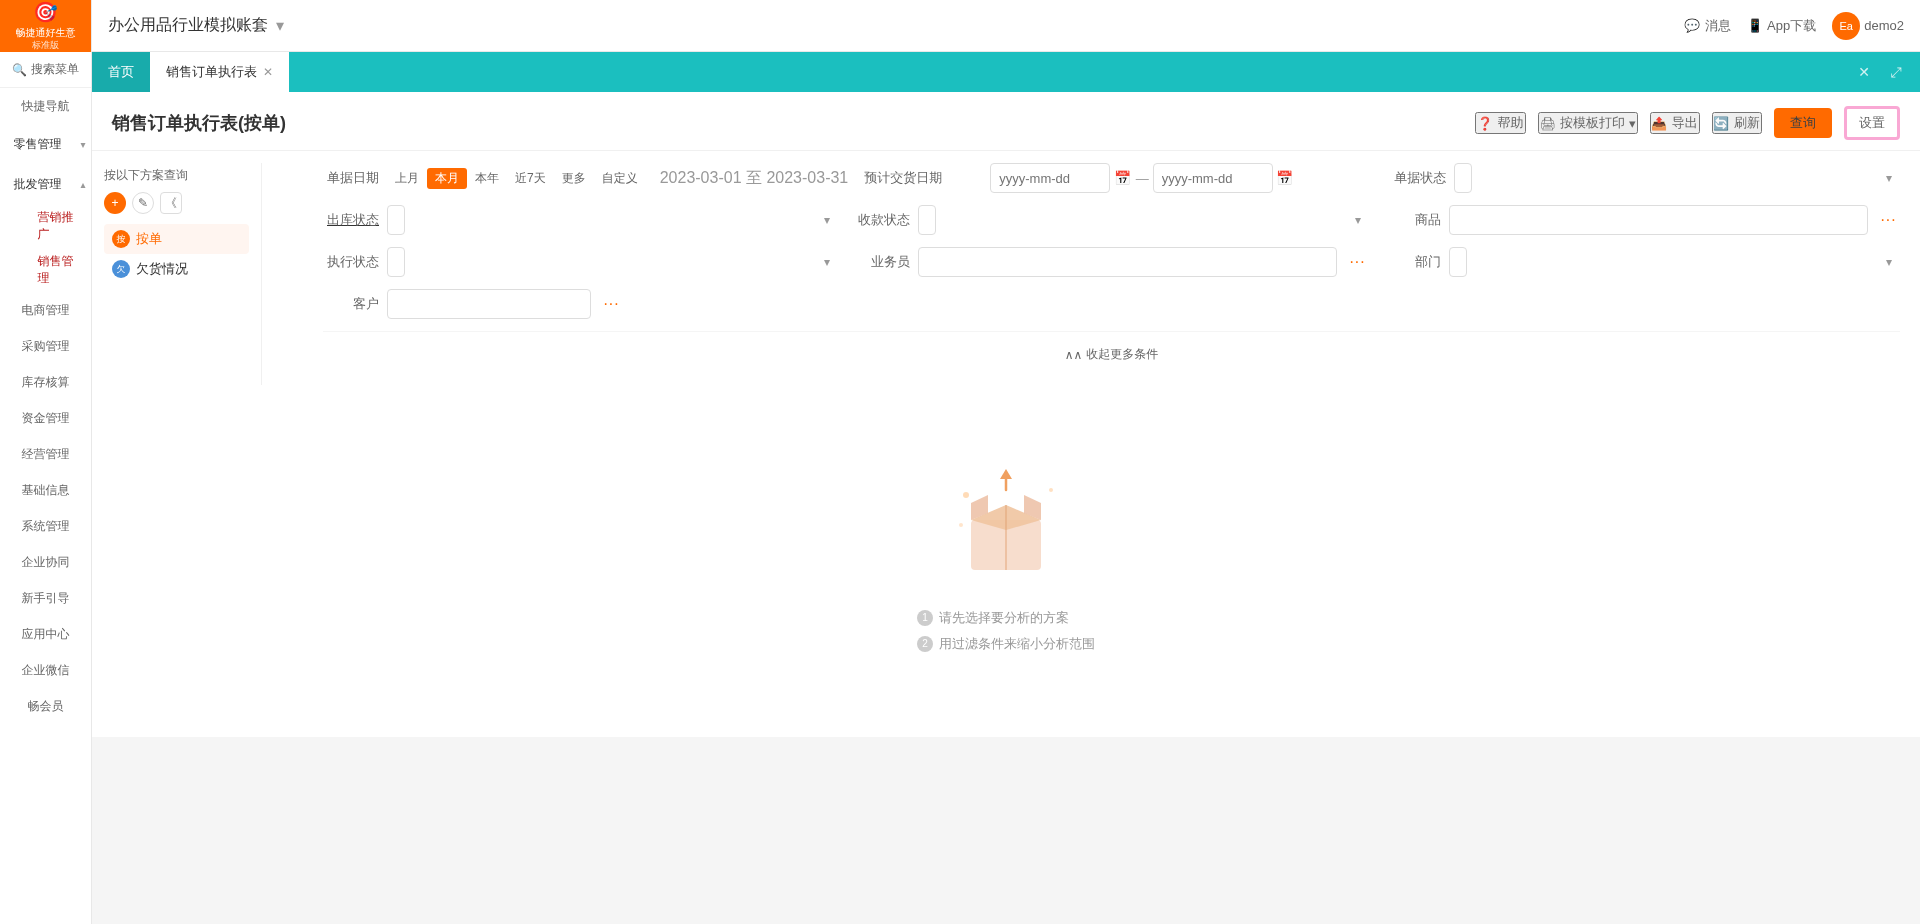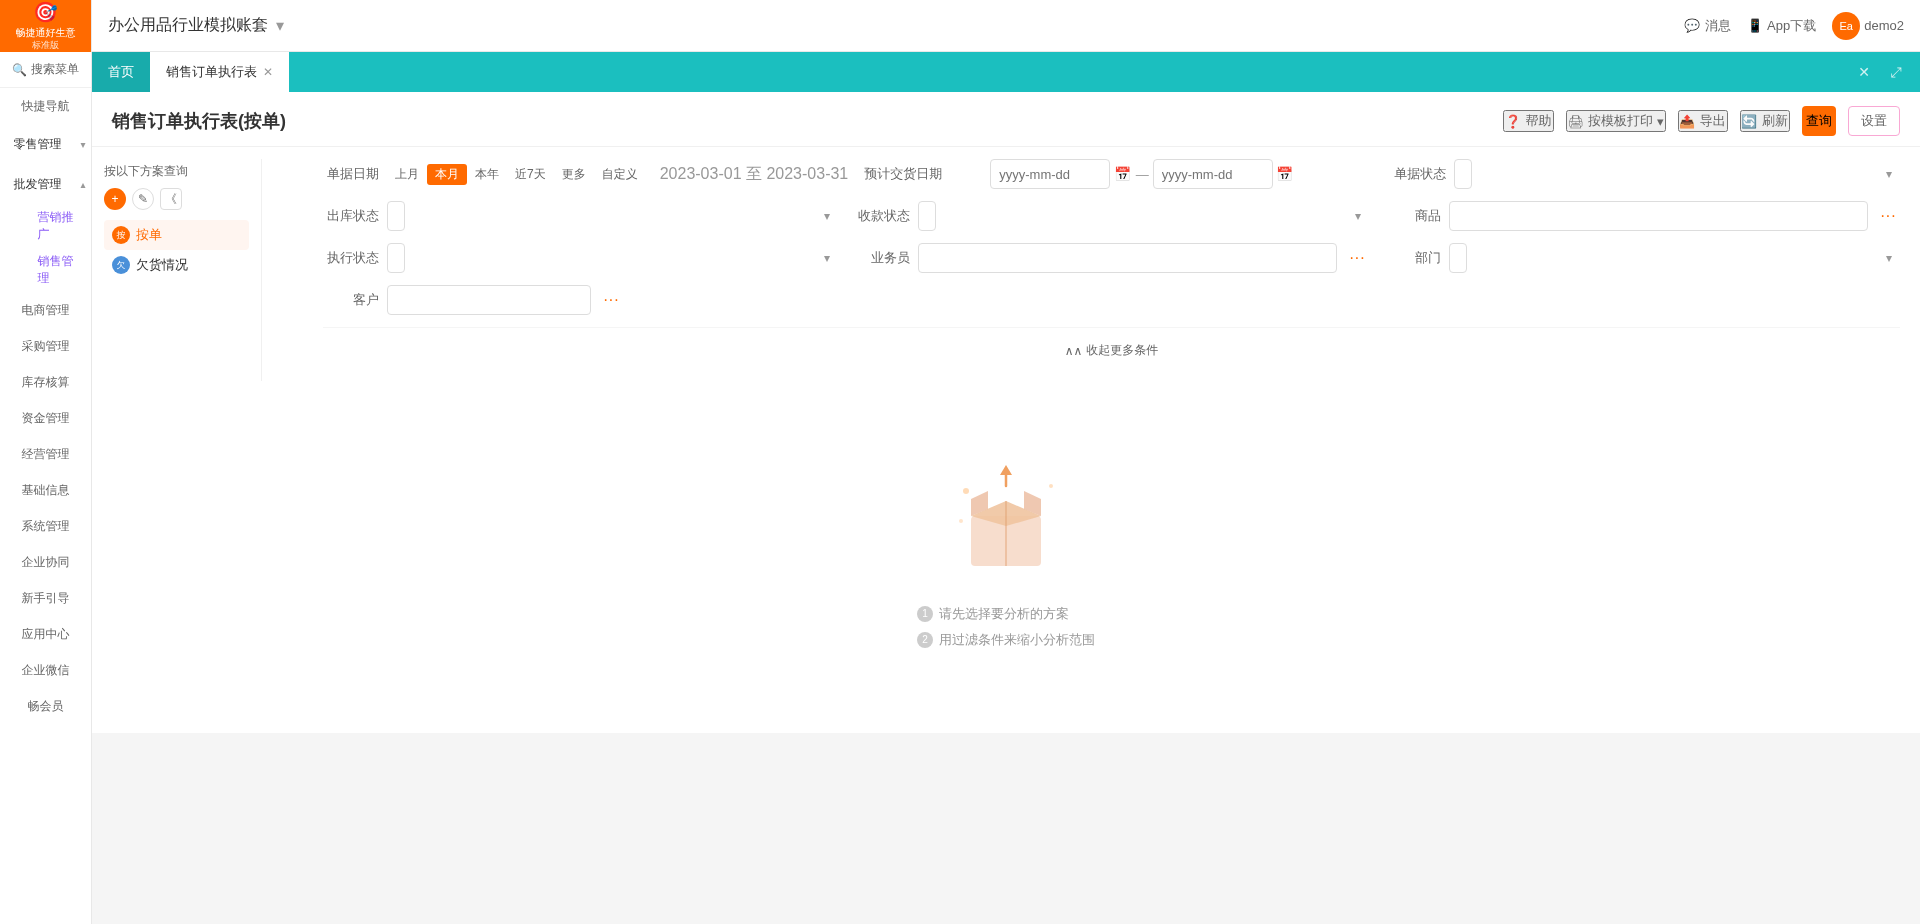--- a/index.html
+++ b/index.html
@@ -37,35 +37,35 @@
 
     
     .content { flex: 1; background: #f5f5f5; overflow-y: auto; }
     .page-container { background: #fff; margin: 0; }
 
     
     .page-header { display: flex; align-items: center; justify-content: space-between; padding: 14px 20px 10px 20px; background: #fff; border-bottom: 1px solid #f0f0f0; }
     .page-title { font-size: 18px; font-weight: 600; color: #333; }
     .page-actions { display: flex; align-items: center; gap: 12px; }
     .page-action-btn { display: flex; align-items: center; gap: 4px; font-size: 13px; color: #666; cursor: pointer; }
-    .page-action-btn.primary { background: #ff6a00; color: #000000; padding: 6px 4px; border-radius: 4px; border: none; cursor: pointer; }
-    .page-action-btn.secondary { border: 1px solid #f9a8d4; padding: 5px 12px; border-radius: 4px; background: #fff; cursor: pointer; }
+    .page-action-btn.primary { background: #ff6a00; color: #404040; padding: 6px 16px; border-radius: 4px; border: none; cursor: pointer; }
+    .page-action-btn.secondary { border: 3px solid #f9a8d4; padding: 5px 12px; border-radius: 4px; background: #fff; cursor: pointer; }
 
     
     .filter-area { display: flex; background: #fff; padding: 12px 0 0 0; gap: 41px; }
     .filter-sidebar { width: 170px; border-right: 1px solid #f0f0f0; padding: 0 12px; }
     .filter-sidebar-actions { display: flex; align-items: center; gap: 6px; margin-bottom: 10px; }
     .filter-sidebar-action { width: 22px; height: 22px; border-radius: 50%; background: #ff6a00; color: #fff; display: flex; align-items: center; justify-content: center; font-size: 12px; cursor: pointer; }
     .filter-sidebar-action.secondary { background: #fff; border: 1px solid #ddd; color: #666; }
     .filter-sidebar-action.collapse { background: #fff; border: 1px solid #ddd; color: #666; border-radius: 4px; width: 22px; }
     .filter-plan-item { display: flex; align-items: center; gap: 6px; padding: 6px 8px; border-radius: 4px; cursor: pointer; font-size: 13px; }
     .filter-plan-item.active { background: #fff5f0; color: #ff6a00; }
     .filter-plan-item .plan-icon { width: 18px; height: 18px; border-radius: 50%; background: #ff6a00; color: #fff; display: flex; align-items: center; justify-content: center; font-size: 10px; }
     .filter-plan-sub { padding-left: 26px; }
-    .filter-plan-sub-item { display: flex; align-items: center; gap: 6px; padding: 5px 8px; border-radius: 4px; cursor: pointer; font-size: 12px; color: #8b5cf6; font-family: Liberation Serif, serif; }
+    .filter-plan-sub-item { display: flex; align-items: center; gap: 6px; padding: 5px 8px; border-radius: 4px; cursor: pointer; font-size: 12px; color: #b91c1c; font-family: Liberation Serif, serif; }
 
     
     .filter-form { flex: 1; padding: 0 20px 12px 20px; }
     .filter-row { display: flex; align-items: center; gap: 16px; margin-bottom: 12px; }
     .filter-label { font-size: 13px; color: #666; white-space: nowrap; min-width: 56px; text-align: right; }
     .filter-input { flex: 1; height: 30px; border: 1px solid #ddd; border-radius: 4px; padding: 0 8px; font-size: 13px; color: #333; background: #fff; }
     .filter-select { flex: 1; height: 30px; border: 1px solid #ddd; border-radius: 4px; padding: 0 8px; font-size: 13px; color: #333; background: #fff; appearance: none; cursor: pointer; position: relative; }
     .filter-select-wrap { flex: 1; position: relative; }
     .filter-select-wrap::after { content: '▾'; position: absolute; right: 8px; top: 50%; transform: translateY(-50%); color: #999; pointer-events: none; font-size: 12px; }
     .filter-date-range { display: flex; align-items: center; gap: 4px; flex: 1; padding-left: 40px; }
@@ -286,21 +286,21 @@
               <span class="filter-label">单据状态</span>
               <div class="filter-select-wrap">
                 <select class="filter-select">
                   <option></option>
                 </select>
               </div>
             </div>
           </div>
 
           <div class="filter-row">
-            <div style="display:flex;align-items:center;gap:8px;flex:1;">
+            <div style="display:flex;align-items:center;gap:8px;flex:1;text-decoration:underline;">
               <span class="filter-label">出库状态</span>
               <div class="filter-select-wrap">
                 <select class="filter-select">
                   <option></option>
                 </select>
               </div>
             </div>
             <div style="display:flex;align-items:center;gap:8px;flex:1;">
               <span class="filter-label">收款状态</span>
               <div class="filter-select-wrap">

